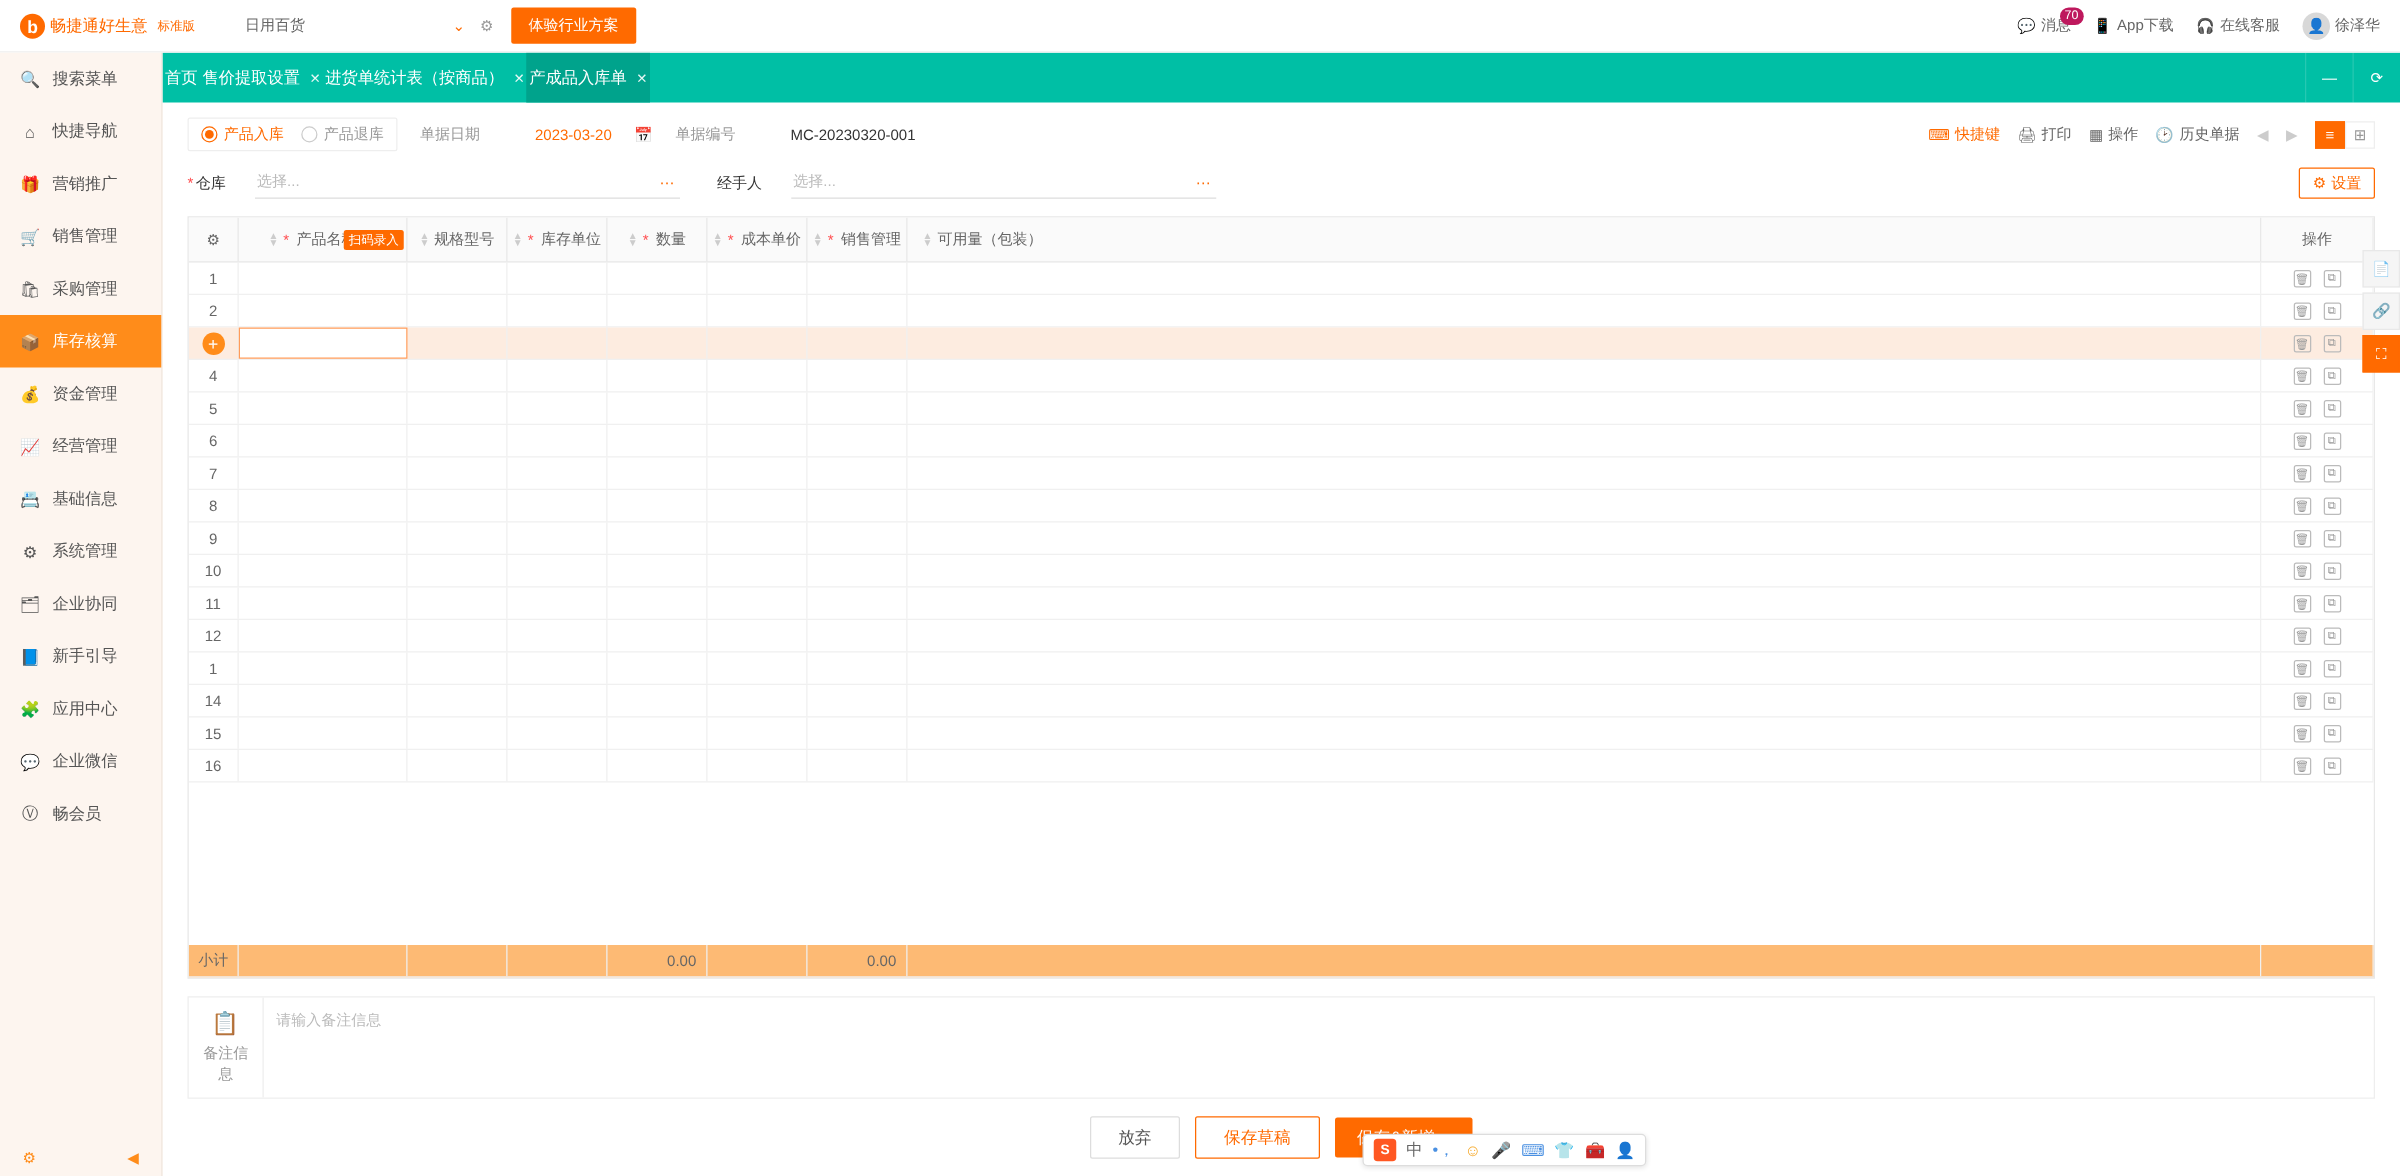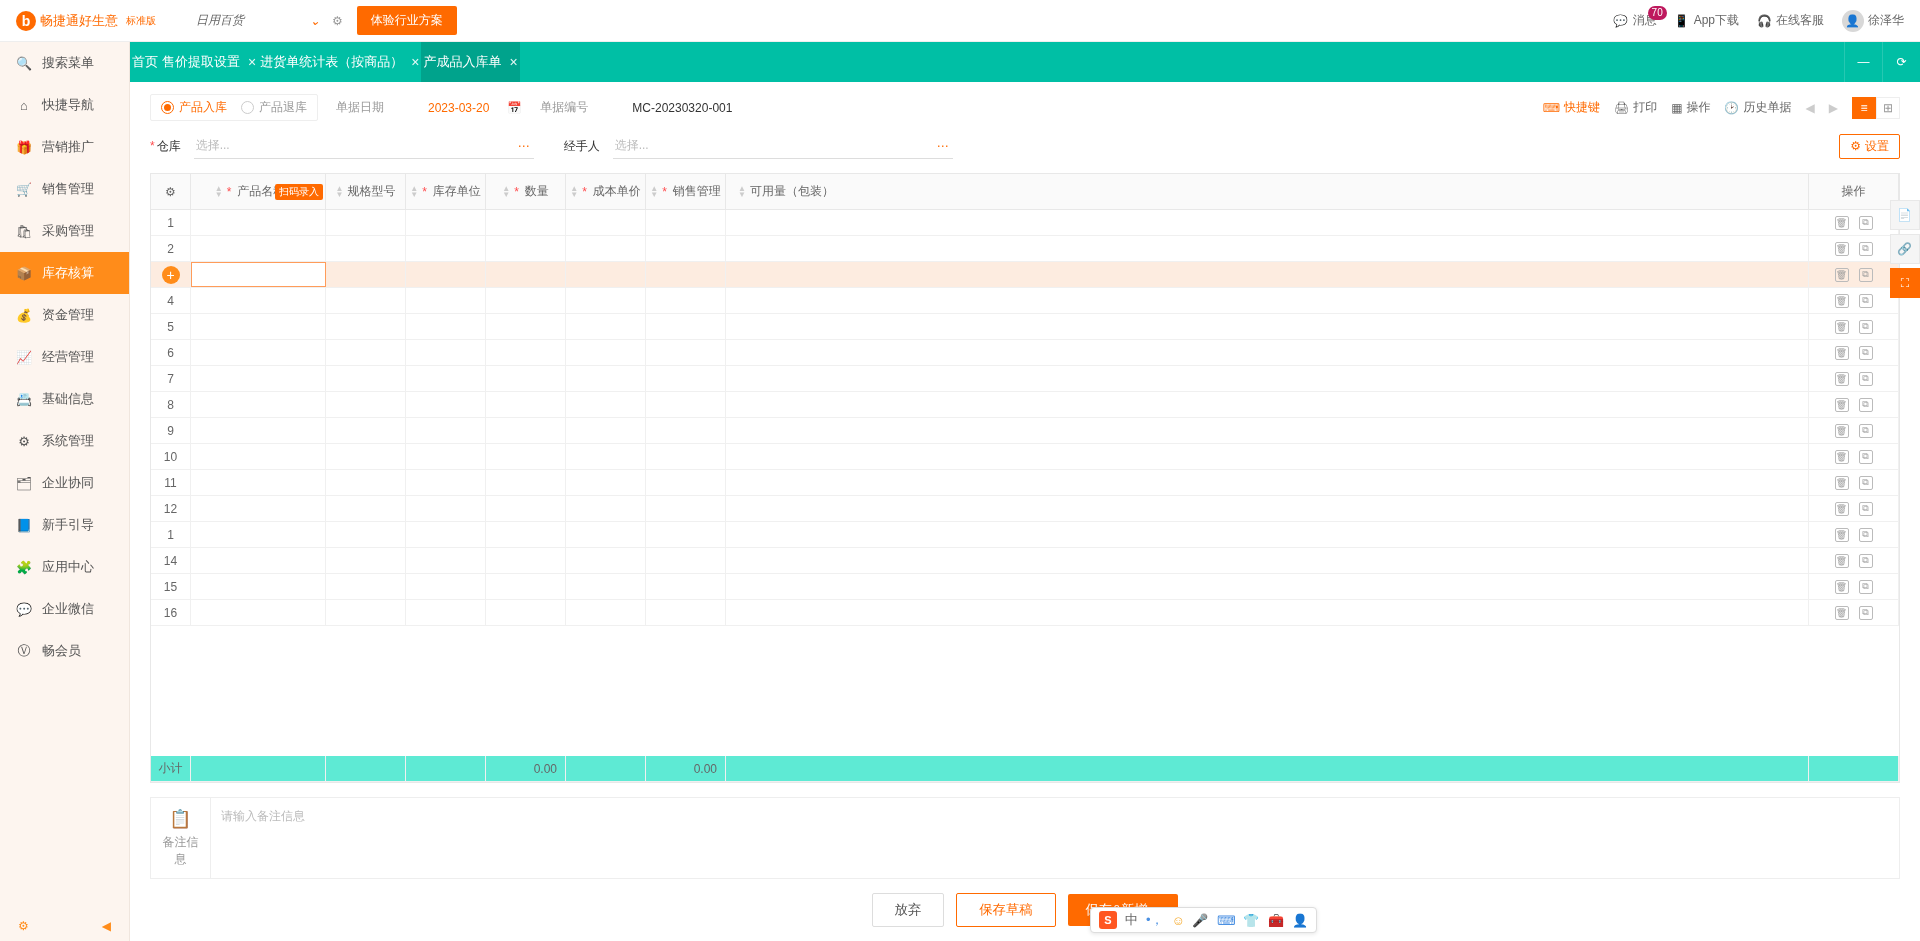--- a/index.html
+++ b/index.html
@@ -5,21 +5,21 @@
 * { margin: 0; padding: 0; box-sizing: border-box; font-family: "Microsoft YaHei", Arial, sans-serif; }
 body { font-size: 12px; color: #333; background: #fff; overflow: hidden; }
 .app { display: flex; flex-direction: column; height: 941px; width: 1920px; }
 
 
 .header { height: 42px; display: flex; align-items: center; padding: 0 16px; border-bottom: 1px solid #eee; background: #fff; }
 .logo { display: flex; align-items: center; gap: 4px; }
 .logo-icon { width: 20px; height: 20px; background: #ff6a00; border-radius: 50%; display: flex; align-items: center; justify-content: center; color: #fff; font-weight: bold; font-size: 14px; }
 .logo-text { color: #ff6a00; font-size: 13px; font-weight: 500; }
 .logo-sub { color: #ff6a00; font-size: 10px; margin-left: 4px; }
-.category-select { margin-left: 40px; display: flex; align-items: center; gap: 66px; color: #666; cursor: pointer; font-style: italic; }
+.category-select { margin-left: 40px; display: flex; align-items: center; gap: 118px; color: #666; cursor: pointer; }
 .chevron-down { color: #ff6a00; }
 .gear-header { margin-left: 12px; color: #999; cursor: pointer; }
 .btn-primary { background: #ff6a00; color: #fff; border: none; padding: 6px 14px; border-radius: 2px; margin-left: 14px; cursor: pointer; font-size: 12px; }
 .header-right { margin-left: auto; display: flex; align-items: center; gap: 18px; color: #666; }
 .header-item { display: flex; align-items: center; gap: 4px; cursor: pointer; position: relative; }
 .badge { position: absolute; top: -6px; right: -10px; background: #be185d; color: #fff; border-radius: 8px; padding: 0 4px; font-size: 10px; line-height: 14px; }
 .avatar { width: 22px; height: 22px; border-radius: 50%; background: #d8d8d8; display: flex; align-items: center; justify-content: center; }
 
 
 .body { display: flex; flex: 1; overflow: hidden; }
@@ -54,21 +54,21 @@
 .field-value { color: #333; margin-left: 26px; }
 .link-icon { color: #ff6a00; cursor: pointer; }
 .formbar-right { margin-left: auto; display: flex; align-items: center; gap: 14px; }
 .icon-btn { display: flex; align-items: center; gap: 4px; color: #666; cursor: pointer; }
 .view-toggle { display: flex; }
 .vt { width: 24px; height: 22px; border: 1px solid #eee; display: flex; align-items: center; justify-content: center; cursor: pointer; color: #999; }
 .vt.active { background: #ff6a00; color: #fff; border-color: #ff6a00; }
 
 
 .filterbar { padding: 6px 20px 14px; display: flex; align-items: center; gap: 30px; }
-.filter-field { display: flex; align-items: center; gap: 13px; }
+.filter-field { display: flex; align-items: center; gap: 23px; }
 .req { color: #ff4d4f; margin-right: 2px; }
 .sel-input { width: 340px; border-bottom: 1px solid #ddd; padding: 4px 2px; color: #bbb; display: flex; justify-content: space-between; align-items: center; }
 .dots { color: #ff6a00; letter-spacing: 2px; cursor: pointer; }
 .set-btn { margin-left: auto; border: 1px solid #ff6a00; color: #ff6a00; padding: 3px 10px; border-radius: 2px; cursor: pointer; display: flex; align-items: center; gap: 4px; }
 
 
 .table-wrap { margin: 0 20px; border: 1px solid #e8e8e8; flex: 1; display: flex; flex-direction: column; overflow: hidden; }
 .thead { display: flex; background: #fafafa; border-bottom: 1px solid #e8e8e8; height: 36px; align-items: stretch; }
 .th { border-right: 1px solid #e8e8e8; display: flex; align-items: center; justify-content: center; gap: 4px; color: #666; font-size: 12px; position: relative; }
 .th-gear { width: 40px; }
@@ -78,21 +78,21 @@
 .th-qty { width: 80px; }
 .th-price { width: 80px; }
 .th-amount { width: 80px; }
 .th-avail { flex: 1; justify-content: flex-start; padding-left: 12px; }
 .th-ops { width: 90px; }
 .sort-icons { display: flex; flex-direction: column; font-size: 8px; color: #ccc; line-height: 6px; }
 .scan-tag { position: absolute; right: 2px; background: #ff6a00; color: #fff; font-size: 10px; padding: 1px 4px; border-radius: 2px; }
 .help-icon { width: 12px; height: 12px; border: 1px solid #aaa; border-radius: 50%; display: flex; align-items: center; justify-content: center; font-size: 9px; color: #aaa; }
 .tbody { flex: 1; overflow-y: auto; }
 .tr { display: flex; height: 26px; border-bottom: 1px solid #f0f0f0; align-items: stretch; }
-.tr.subtotal { background: #5eead4; font-weight: 500; }
+.tr.subtotal { background: #fdba74; font-weight: 500; }
 .td { border-right: 1px solid #f0f0f0; display: flex; align-items: center; justify-content: center; font-size: 12px; color: #666; }
 .td-idx { width: 40px; }
 .td-name { width: 135px; }
 .td-spec { width: 80px; }
 .td-unit { width: 80px; }
 .td-qty { width: 80px; justify-content: flex-end; padding-right: 8px; }
 .td-price { width: 80px; }
 .td-amount { width: 80px; justify-content: flex-end; padding-right: 8px; }
 .td-avail { flex: 1; }
 .td-ops { width: 90px; gap: 10px; color: #999; }

